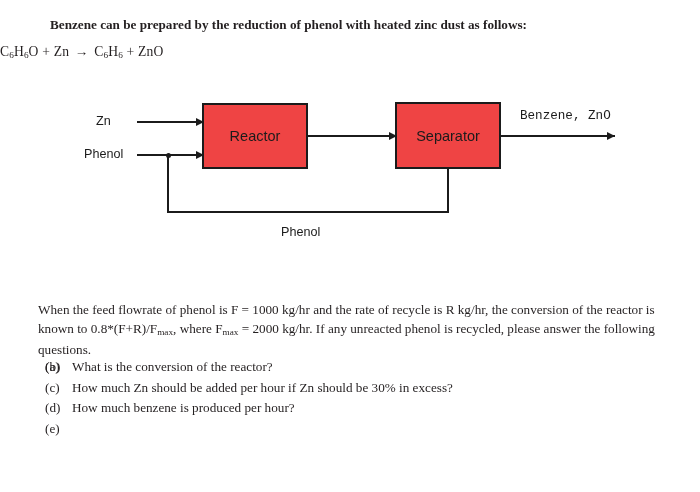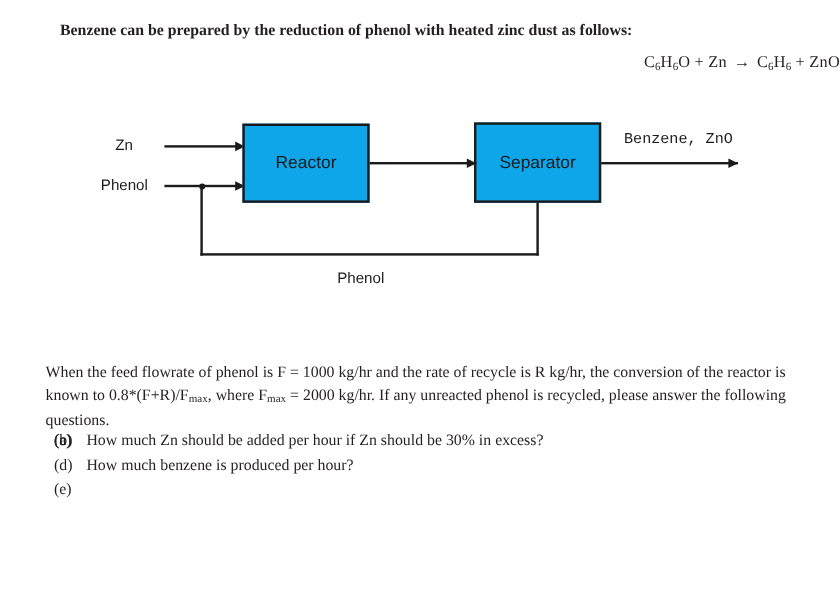--- a/index.html
+++ b/index.html
@@ -32,21 +32,21 @@
     white-space: nowrap;
     font-weight: bold;
   }
 
   
   .equation {
     position: absolute;
     left: 0;
     top: 44px;
     width: 700px;
-    text-align: right;
+    text-align: left;
     font-size: 13.6px;
     letter-spacing: 0.2px;
   }
   .equation sub {
     font-size: 0.68em;
     vertical-align: -0.22em;
     letter-spacing: 0;
   }
   .arrow-glyph { padding: 0 2px; }
 
@@ -55,21 +55,21 @@
     position: absolute;
     left: 0;
     top: 92px;
     width: 700px;
     height: 155px;
   }
 
   .box {
     position: absolute;
     border: 2px solid #1b1b1b;
-    background: #0ea5e9;
+    background: #ef4444;
     box-sizing: border-box;
     display: flex;
     align-items: center;
     justify-content: center;
     font-size: 14.5px;
     font-family: "Liberation Sans", "DejaVu Sans", sans-serif;
     color: #1b1b1b;
   }
   .box-reactor {
     left: 202px;
@@ -225,20 +225,21 @@
     <span>the reactor is known to 0.8*(F+R)/F</span><sub>max</sub><span>, where F</span><sub>max</sub><span> = 2000 kg/hr. If any unreacted phenol is recycled,</span>
     <span>please answer the following questions.</span>
   </div>
 
   <div class="qlist">
     <p class="qitem">
       <span class="qmark">(a)</span>
     </p>
     <p class="qitem">
       <span class="qmark">(b)</span>
+      <span>What is the conversion of the reactor?</span>
     </p>
     <p class="qitem">
       <span class="qmark">(c)</span>
       <span>How much Zn should be added per hour if Zn should be 30% in excess?</span>
     </p>
     <p class="qitem">
       <span class="qmark">(d)</span>
       <span>How much benzene is produced per hour?</span>
     </p>
     <p class="qitem">

